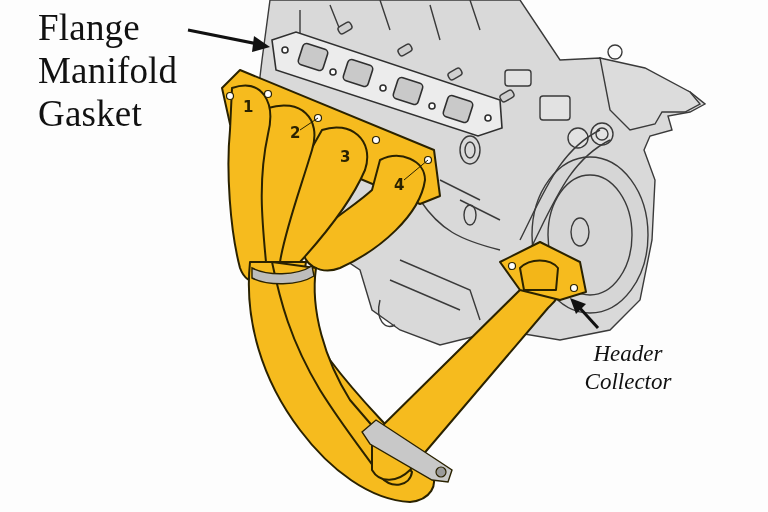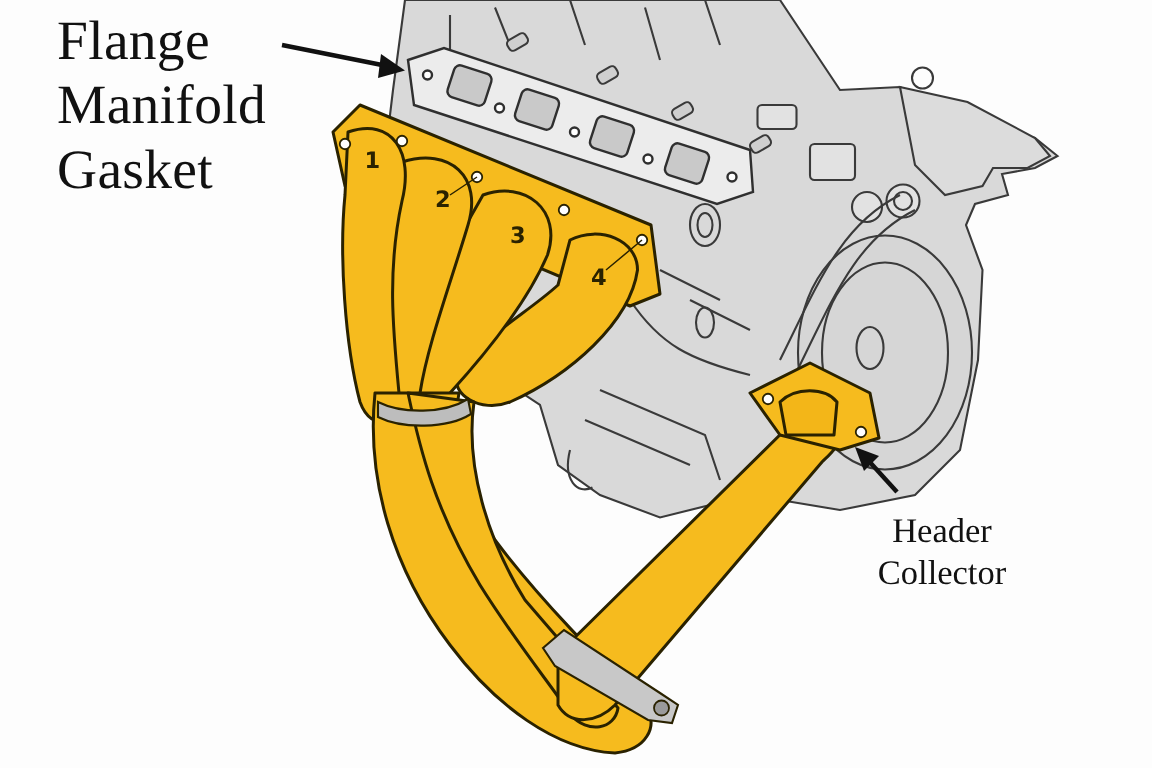--- a/index.html
+++ b/index.html
@@ -27,21 +27,21 @@
     }
     .label-main div { white-space: nowrap; }
     .label-side {
       left: 566px;
       top: 340px;
       width: 124px;
       text-align: center;
       font-size: 23px;
       line-height: 28px;
     }
-    .label-side div { white-space: nowrap; }
+    .label-side div { white-space: nowrap; font-style: italic; }
     .num {
       font-family: "DejaVu Sans", "Liberation Sans", sans-serif;
       font-weight: bold;
       font-size: 15px;
       fill: #2a2200;
     }
   </style>
 </head>
 <body>
 

